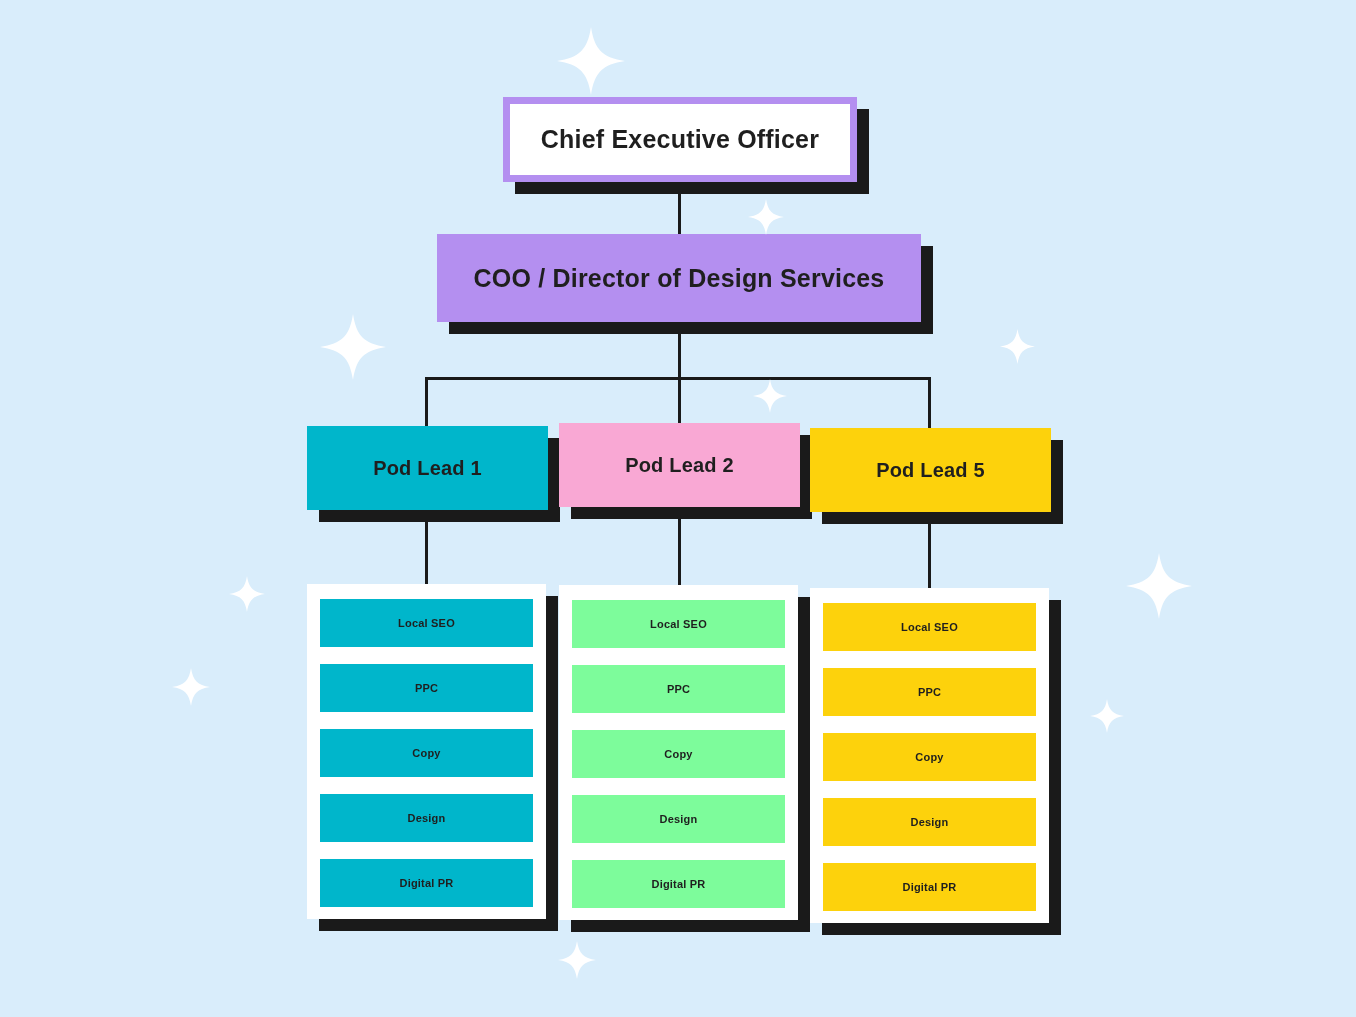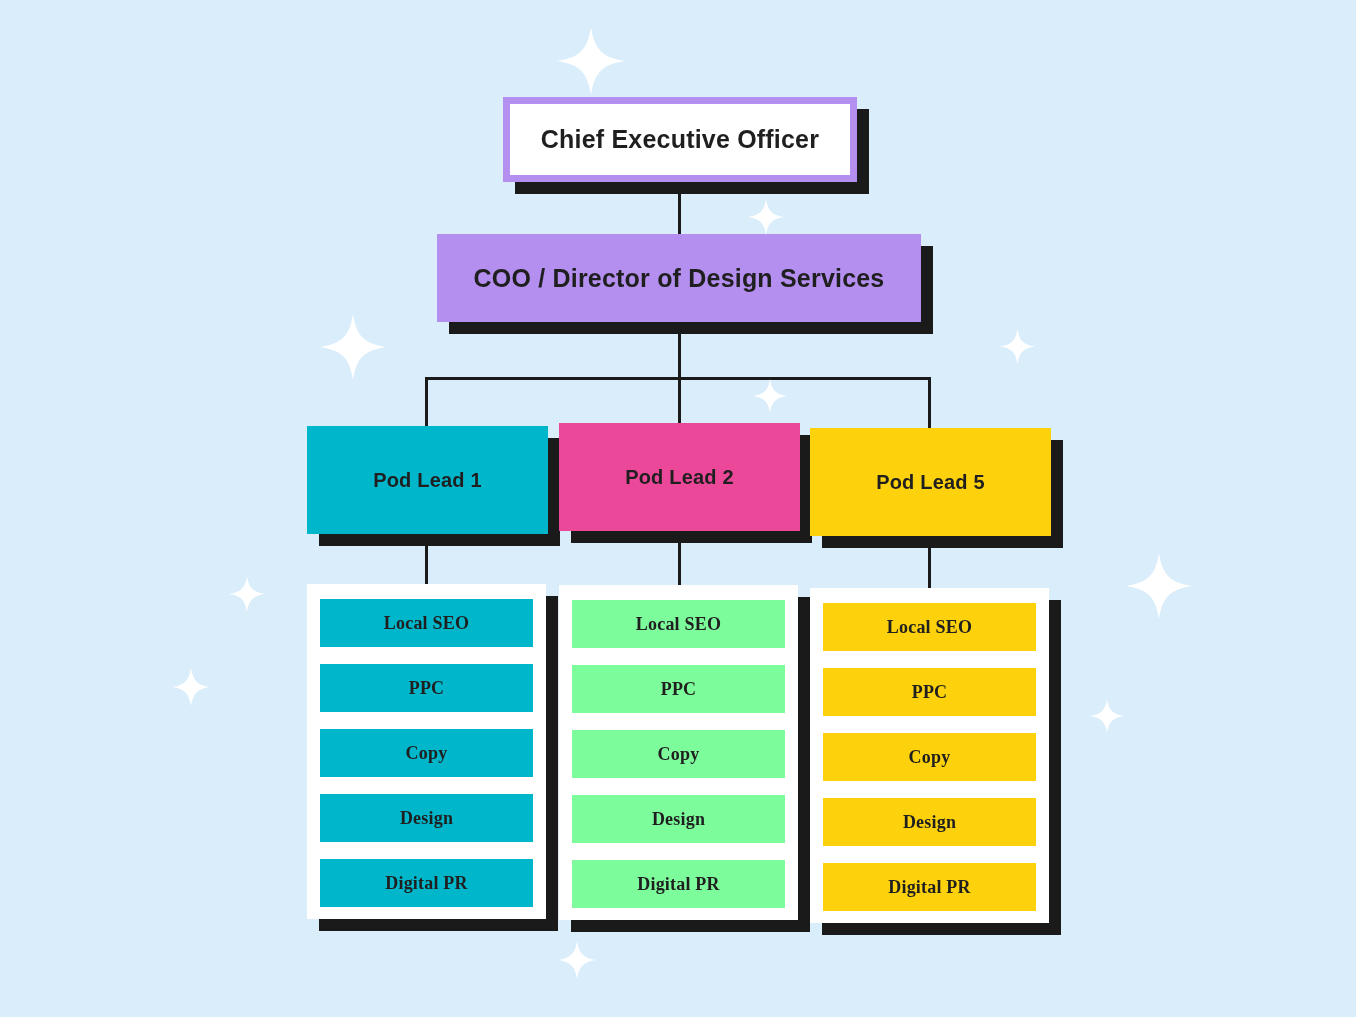--- a/index.html
+++ b/index.html
@@ -39,21 +39,21 @@
     background: var(--white, #ffffff);
     border: 7px solid var(--purple, #b48ff0);
     font-size: 25px;
   }
   .coo {
     left: 437px; top: 234px; width: 484px; height: 88px;
     background: var(--purple, #b48ff0);
     font-size: 25px;
   }
   .pod-head {
-    width: 241px; height: 108px;
+    width: 241px; height: 84px;
     font-size: 20px;
   }
   .pod-head.p1 { left: 307px; top: 426px; }
   .pod-head.p2 { left: 559px; top: 423px; }
   .pod-head.p3 { left: 810px; top: 428px; }
   .card {
     position: absolute;
     z-index: 2;
     width: 239px; height: 335px;
     background: var(--white, #ffffff);
@@ -67,23 +67,22 @@
   .card.c1 { left: 307px; top: 584px; }
   .card.c2 { left: 559px; top: 585px; }
   .card.c3 { left: 810px; top: 588px; }
   .service {
     height: 48px;
     flex: 0 0 48px;
     display: flex;
     align-items: center;
     justify-content: center;
     font-weight: 700;
-    font-size: 18px;
+    font-size: 11px;
     letter-spacing: 0.2px;
-    font-family: Liberation Serif, serif;
   }
   .sparkle {
     position: absolute;
     z-index: 3;
     pointer-events: none;
   }
   .sparkle svg { display: block; width: 100%; height: 100%; }
 </style>
 </head>
 <body>
@@ -98,21 +97,21 @@
   <div class="line" style="left:928px; top:377px; width:3px; height:57px;"></div>
   <div class="line" style="left:425px; top:520px; width:3px; height:70px;"></div>
   <div class="line" style="left:678px; top:518px; width:3px; height:72px;"></div>
   <div class="line" style="left:928px; top:522px; width:3px; height:72px;"></div>
 
   <div class="node ceo">Chief Executive Officer</div>
 
   <div class="node coo">COO / Director of Design Services</div>
 
   <div class="node pod-head p1" style="background: rgb(0, 182, 203);">Pod Lead 1</div>
-  <div class="node pod-head p2" style="background: #ec4899;">Pod Lead 2</div>
+  <div class="node pod-head p2" style="background: #f9a8d4;">Pod Lead 2</div>
   <div class="node pod-head p3" style="background: rgb(253, 210, 12);">Pod Lead 5</div>
 
   <div class="card c1">
     <div class="service" style="background: rgb(0, 182, 203);">Local SEO</div>
     <div class="service" style="background: rgb(0, 182, 203);">PPC</div>
     <div class="service" style="background: rgb(0, 182, 203);">Copy</div>
     <div class="service" style="background: rgb(0, 182, 203);">Design</div>
     <div class="service" style="background: rgb(0, 182, 203);">Digital PR</div>
   </div>
 

